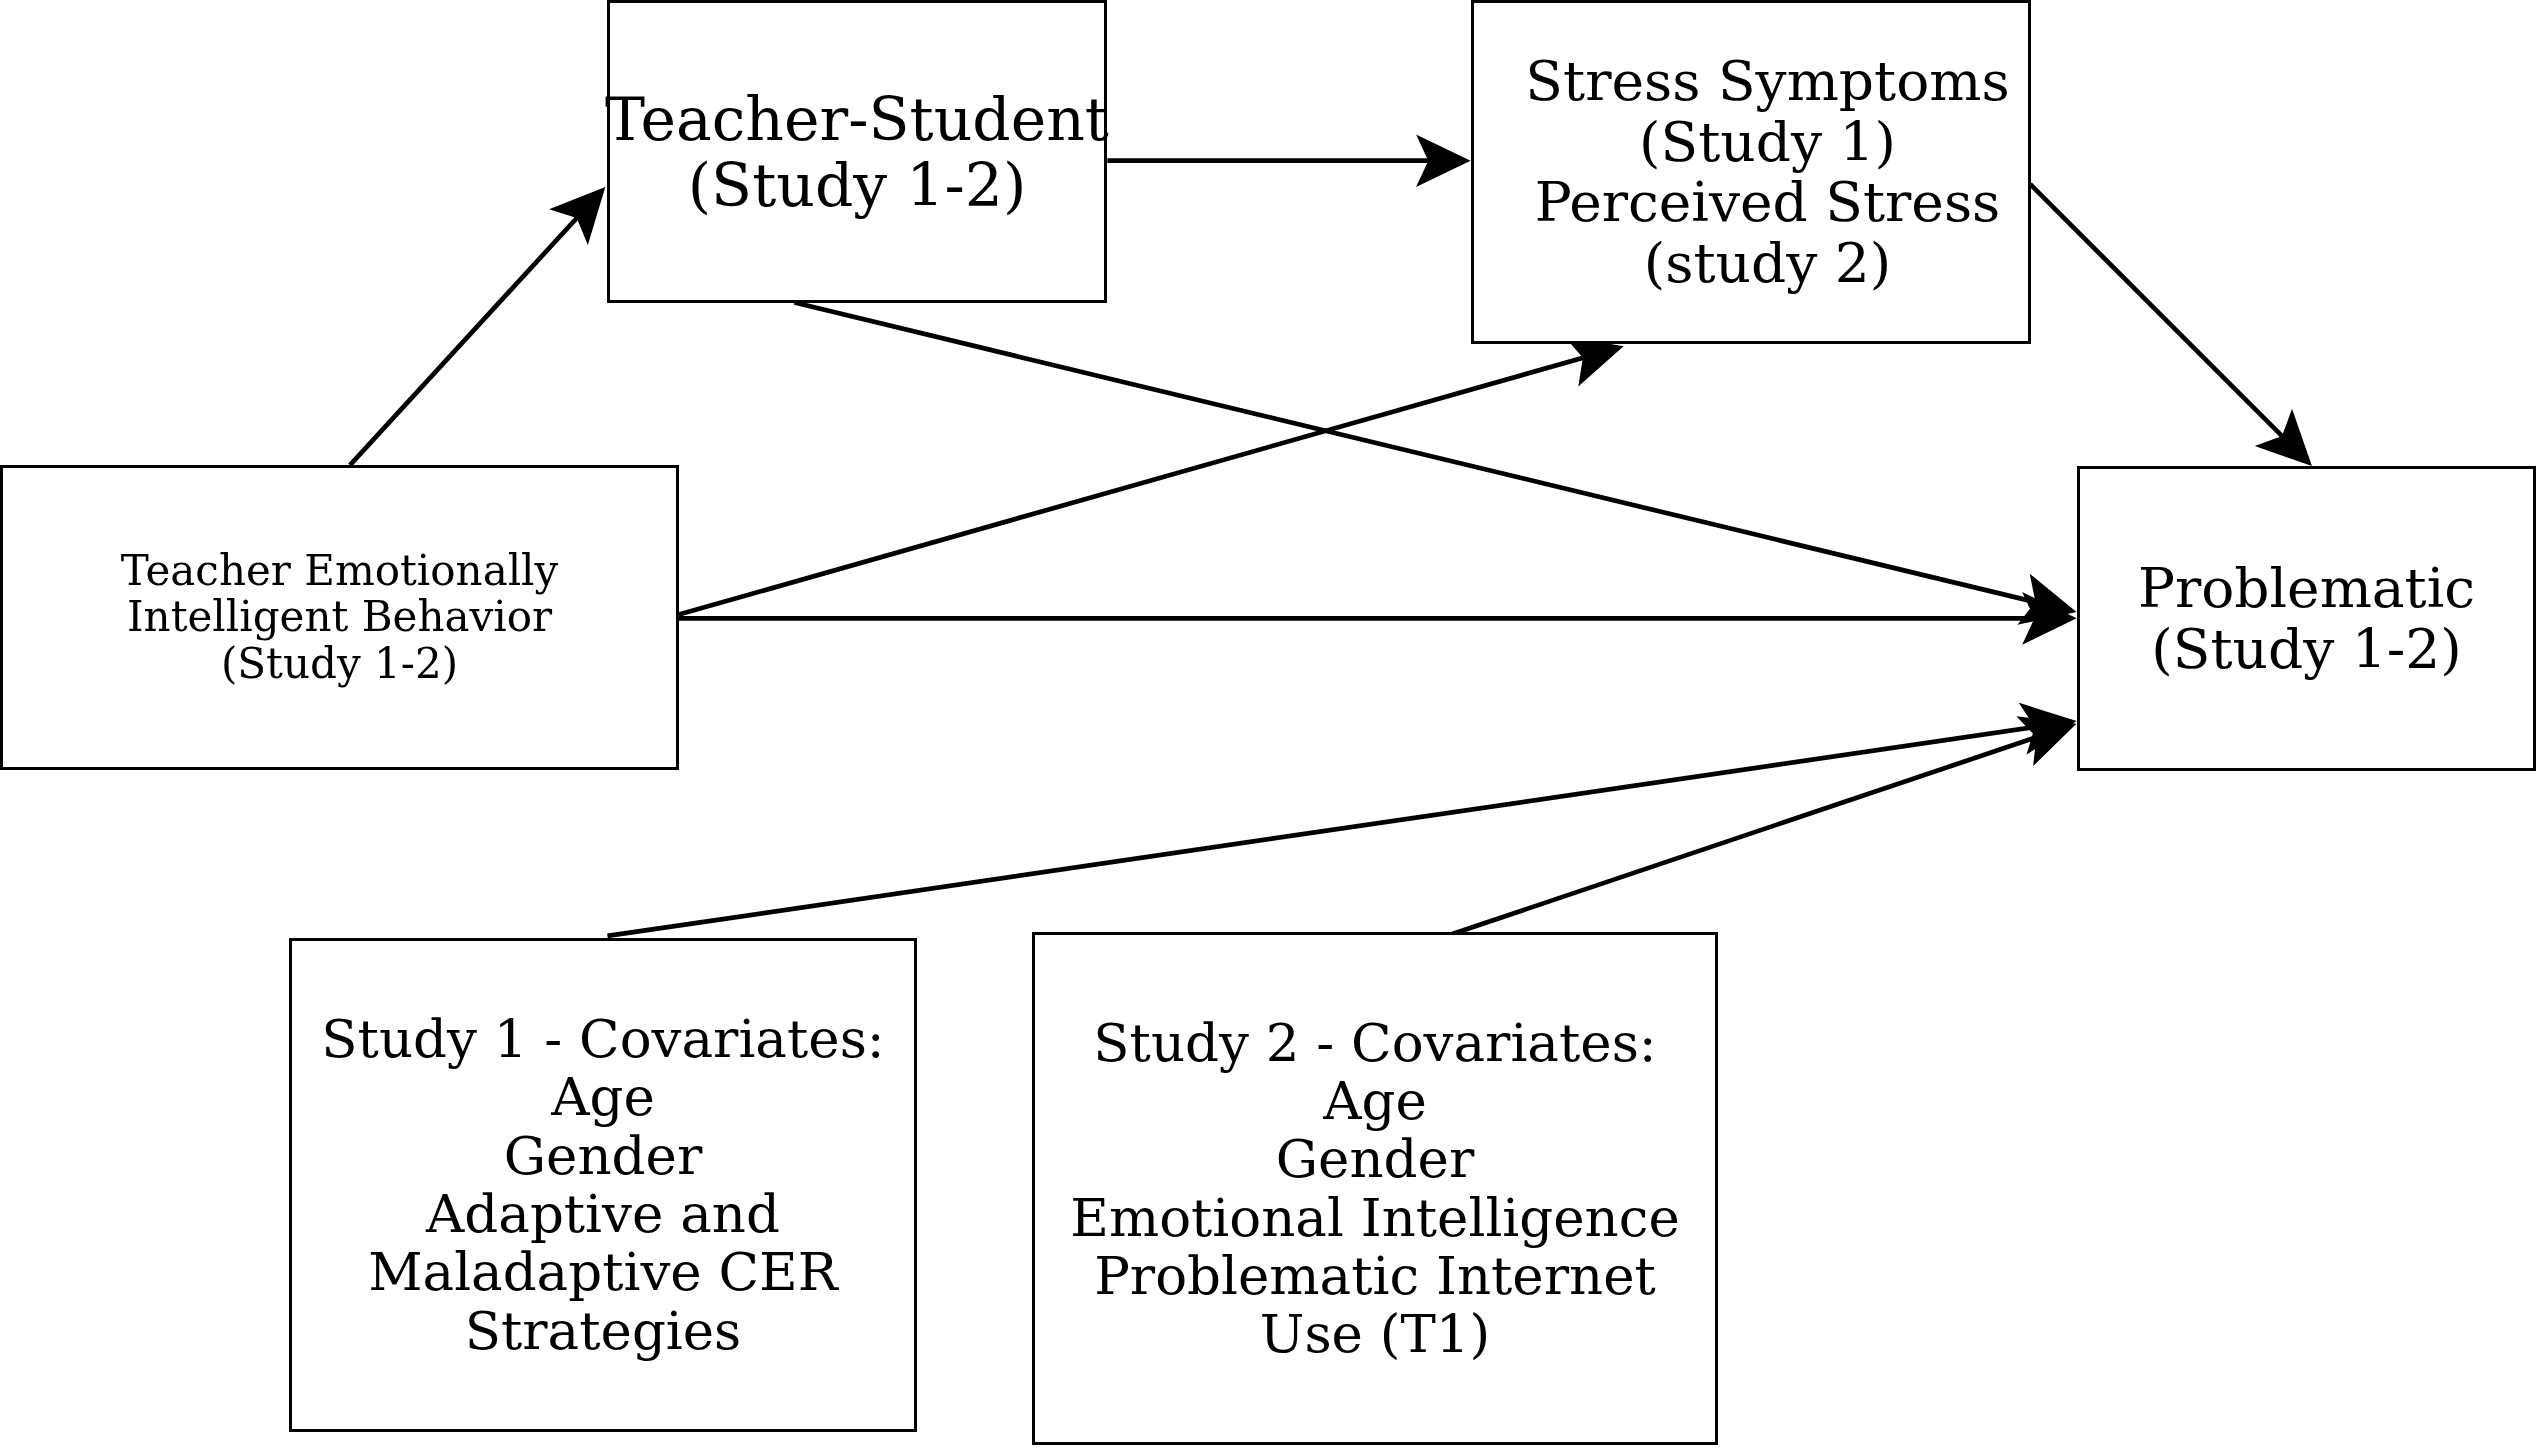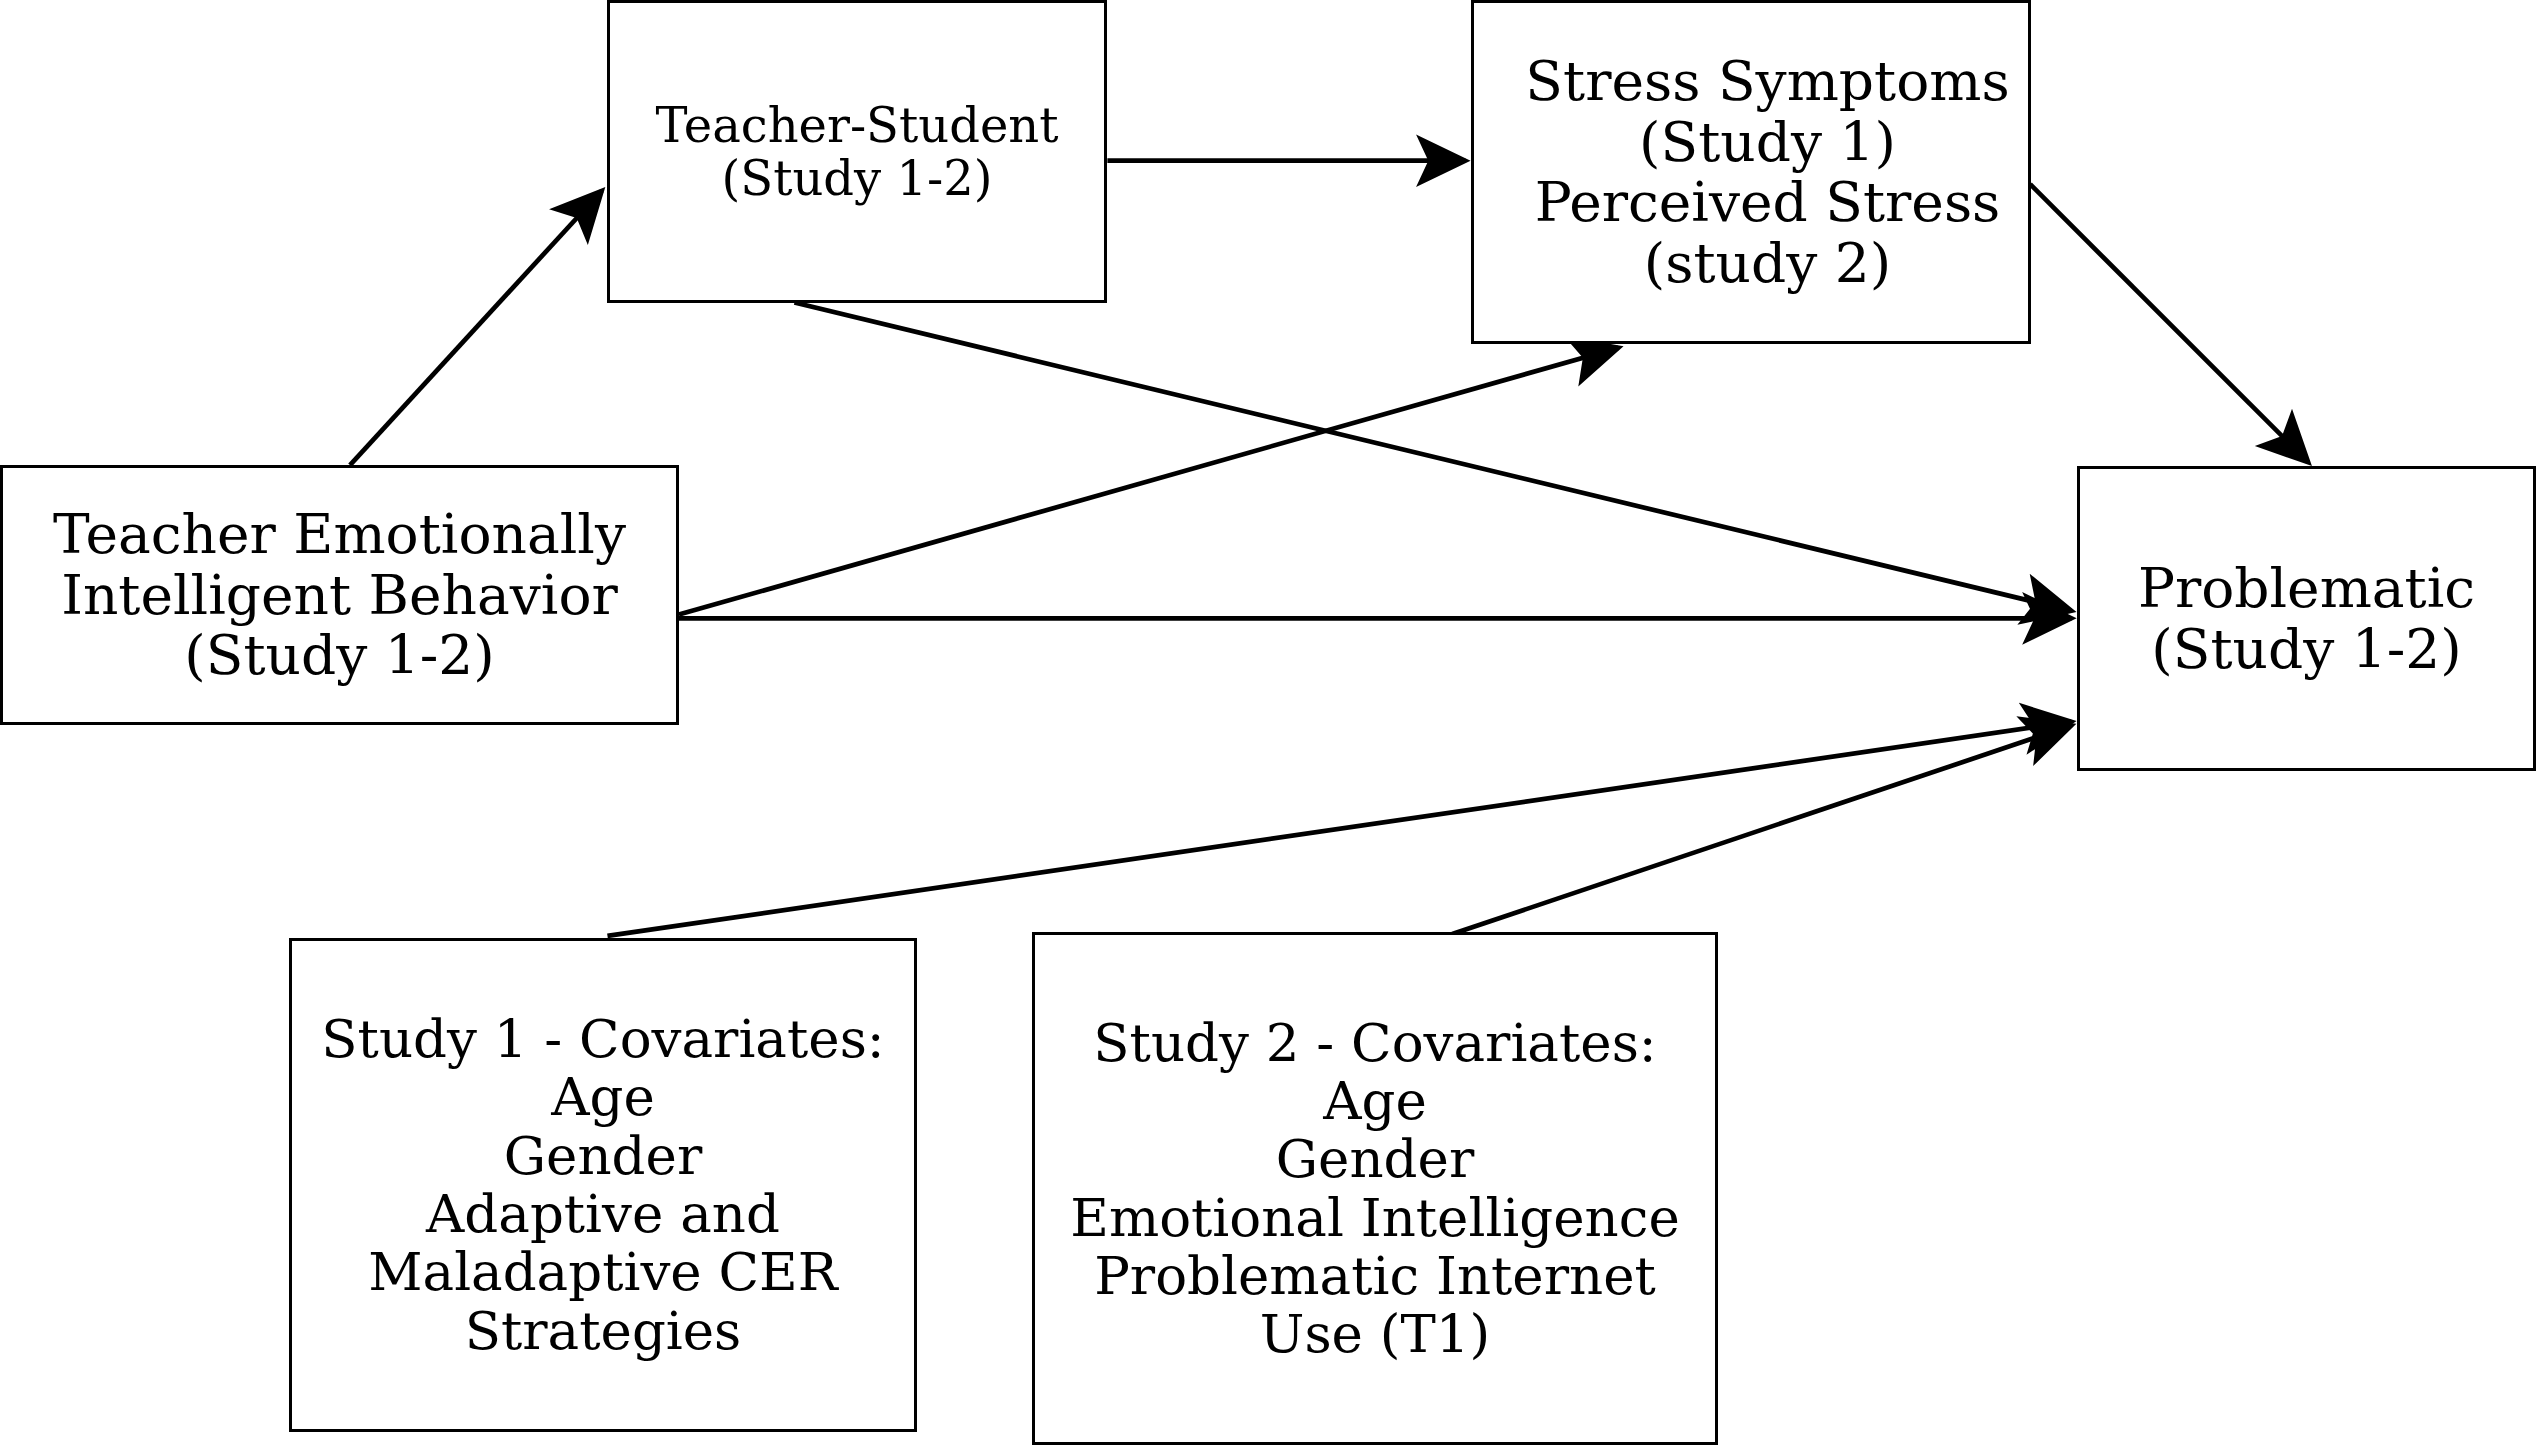--- a/index.html
+++ b/index.html
@@ -20,23 +20,23 @@
     flex-direction:column;
     align-items:center;
     justify-content:center;
     text-align:center;
     color:#000000;
     font-family:"DejaVu Serif", serif;
     z-index:3;
   }
   .node .ln{display:block;white-space:pre;line-height:1.10;}
   
-  #node-tsr   {left:607px; top:0px;    width:500px;  height:303px; font-size:48px;}
+  #node-tsr   {left:607px; top:0px;    width:500px;  height:303px; font-size:60px;}
   #node-stress{left:1471px;top:0px;    width:560px;  height:344px; font-size:55px;padding-left:33px;}
-  #node-teib  {left:0px;   top:465px;  width:679px;  height:260px; font-size:55px;}
+  #node-teib  {left:0px;   top:465px;  width:679px;  height:305px; font-size:42px;}
   #node-piu   {left:2077px;top:466px;  width:459px;  height:305px; font-size:55px;}
   #node-cov1  {left:289px; top:938px;  width:628px;  height:494px; font-size:53px;justify-content:center;}
   #node-cov2  {left:1032px;top:912px;  width:686px;  height:513px; font-size:53px;margin-top:20px;}
 </style>
 </head>
 <body>
 
 <div id="stage">
 
   <svg id="wires" viewBox="0 0 2700 1542" xmlns="http://www.w3.org/2000/svg">

